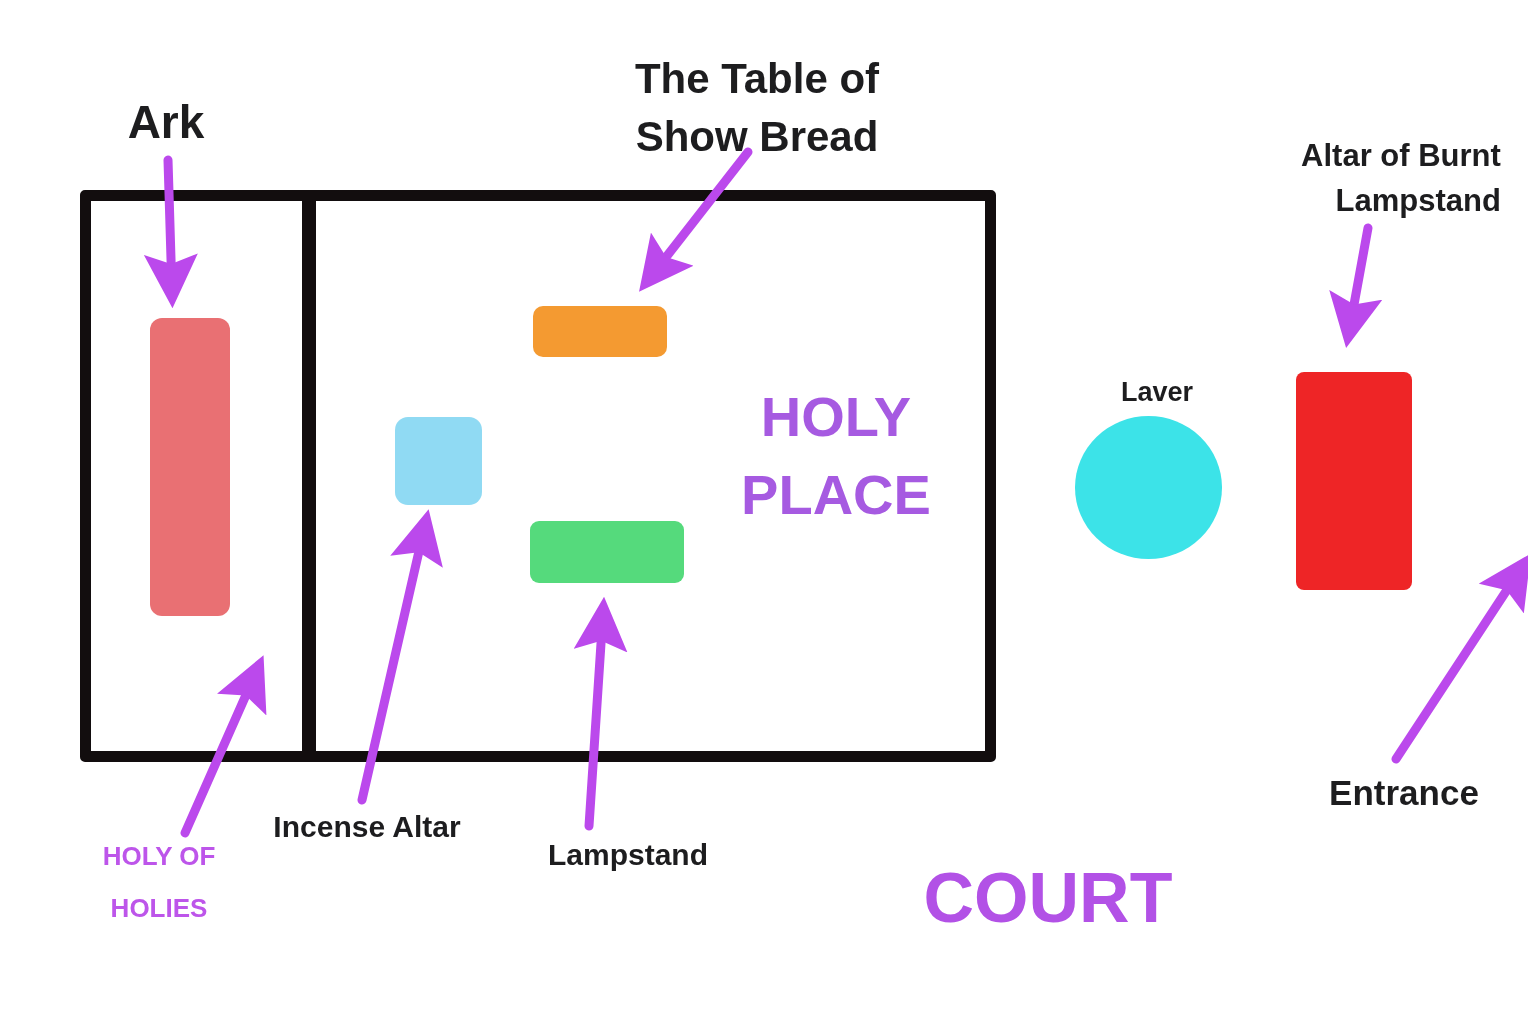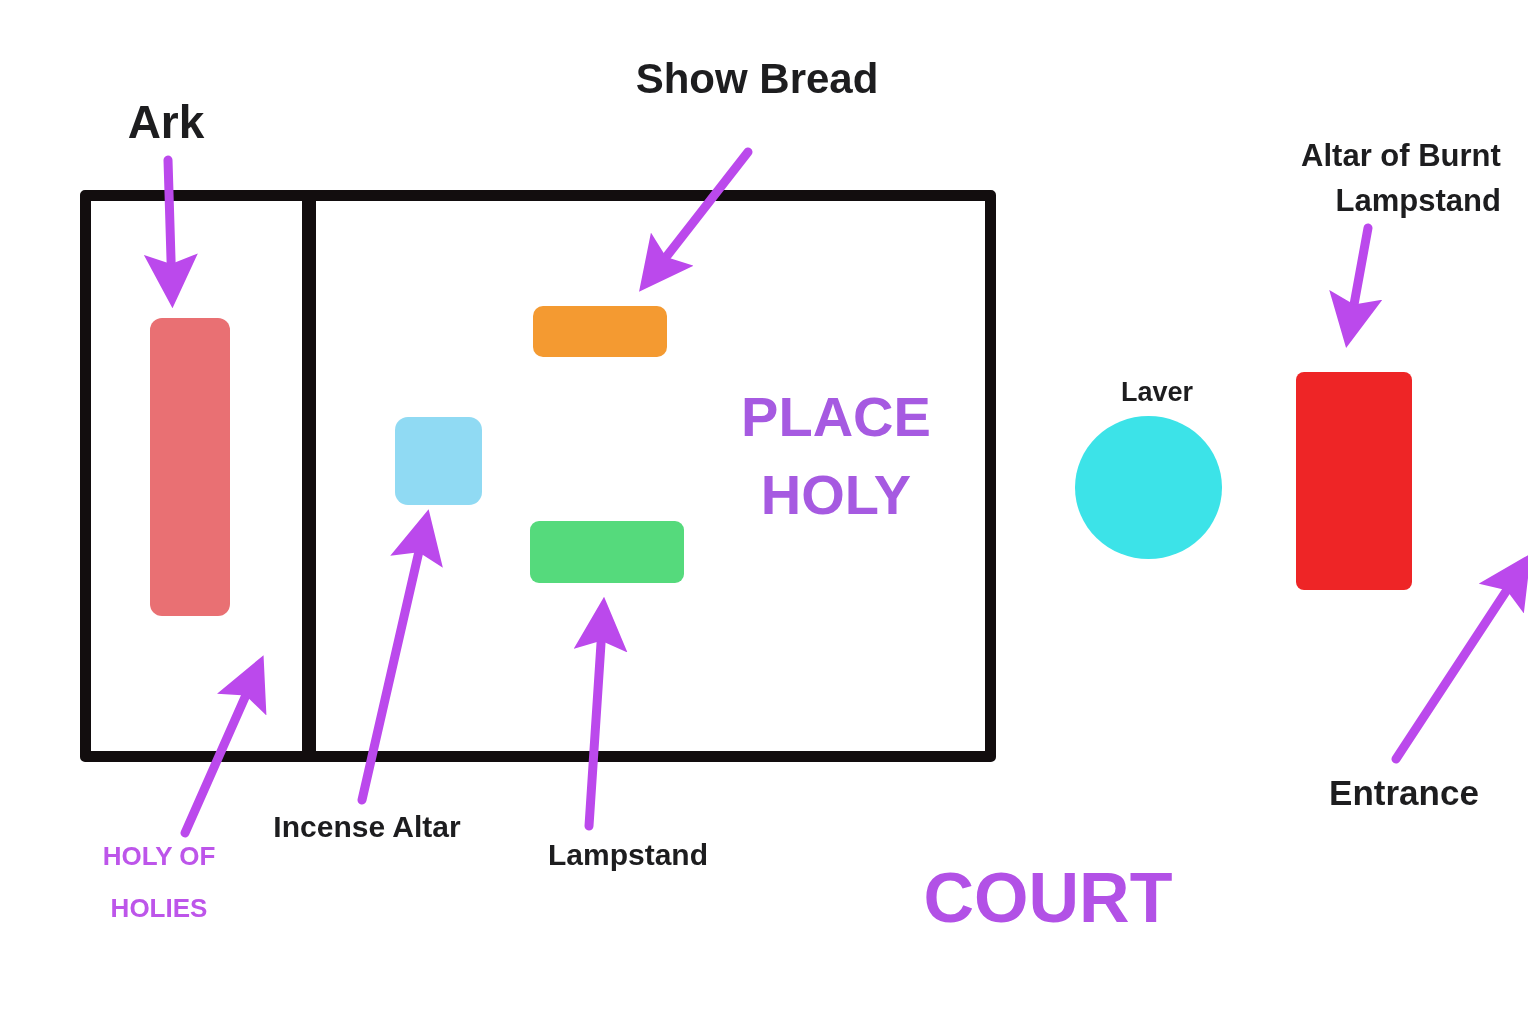--- a/index.html
+++ b/index.html
@@ -48,39 +48,40 @@
 
   <div class="shape" style="left: 530px; top: 521px; width: 154px; height: 62px; border-radius: 9px; background-color: rgb(85, 218, 124);"></div>
 
   <div class="shape" style="left: 1075px; top: 416px; width: 147px; height: 143px; border-radius: 50%; background-color: rgb(60, 227, 232);"></div>
 
   <div class="shape" style="left: 1296px; top: 372px; width: 116px; height: 218px; border-radius: 8px; background-color: rgb(238, 37, 38);"></div>
 
   <div class="lbl t-ark" style="left:166px;top:95px;">Ark</div>
 
   <div class="lbl t-table" style="left:757px;top:50px;">
+    <div>The Table of</div>
     <div>Show Bread</div>
   </div>
 
   <div class="lbl t-burnt" style="left:1401px;top:133px;text-align:right;">
     <div>Altar of Burnt</div>
     <div>Lampstand</div>
   </div>
 
   <div class="lbl t-laver" style="left:1157px;top:377px;">Laver</div>
 
   <div class="lbl t-incense" style="left:367px;top:810px;">Incense Altar</div>
 
   <div class="lbl t-lampstand" style="left:628px;top:838px;">Lampstand</div>
 
   <div class="lbl t-entrance" style="left:1404px;top:773px;">Entrance</div>
 
   <div class="lbl t-holyplace" style="left: 836px; top: 378px; color: rgb(166, 90, 225);">
+    <div>HOLY</div>
     <div>PLACE</div>
-    <div>HOLY</div>
   </div>
 
   <div class="lbl t-holies" style="left: 159px; top: 830px; color: rgb(189, 85, 234);">
     <div>HOLY OF</div>
     <div>HOLIES</div>
   </div>
 
   <div class="lbl t-court" style="left: 1048px; top: 868px; color: rgb(178, 81, 230);">COURT</div>
 
   <svg class="arrows" width="1536" height="1024" viewBox="0 0 1536 1024">

